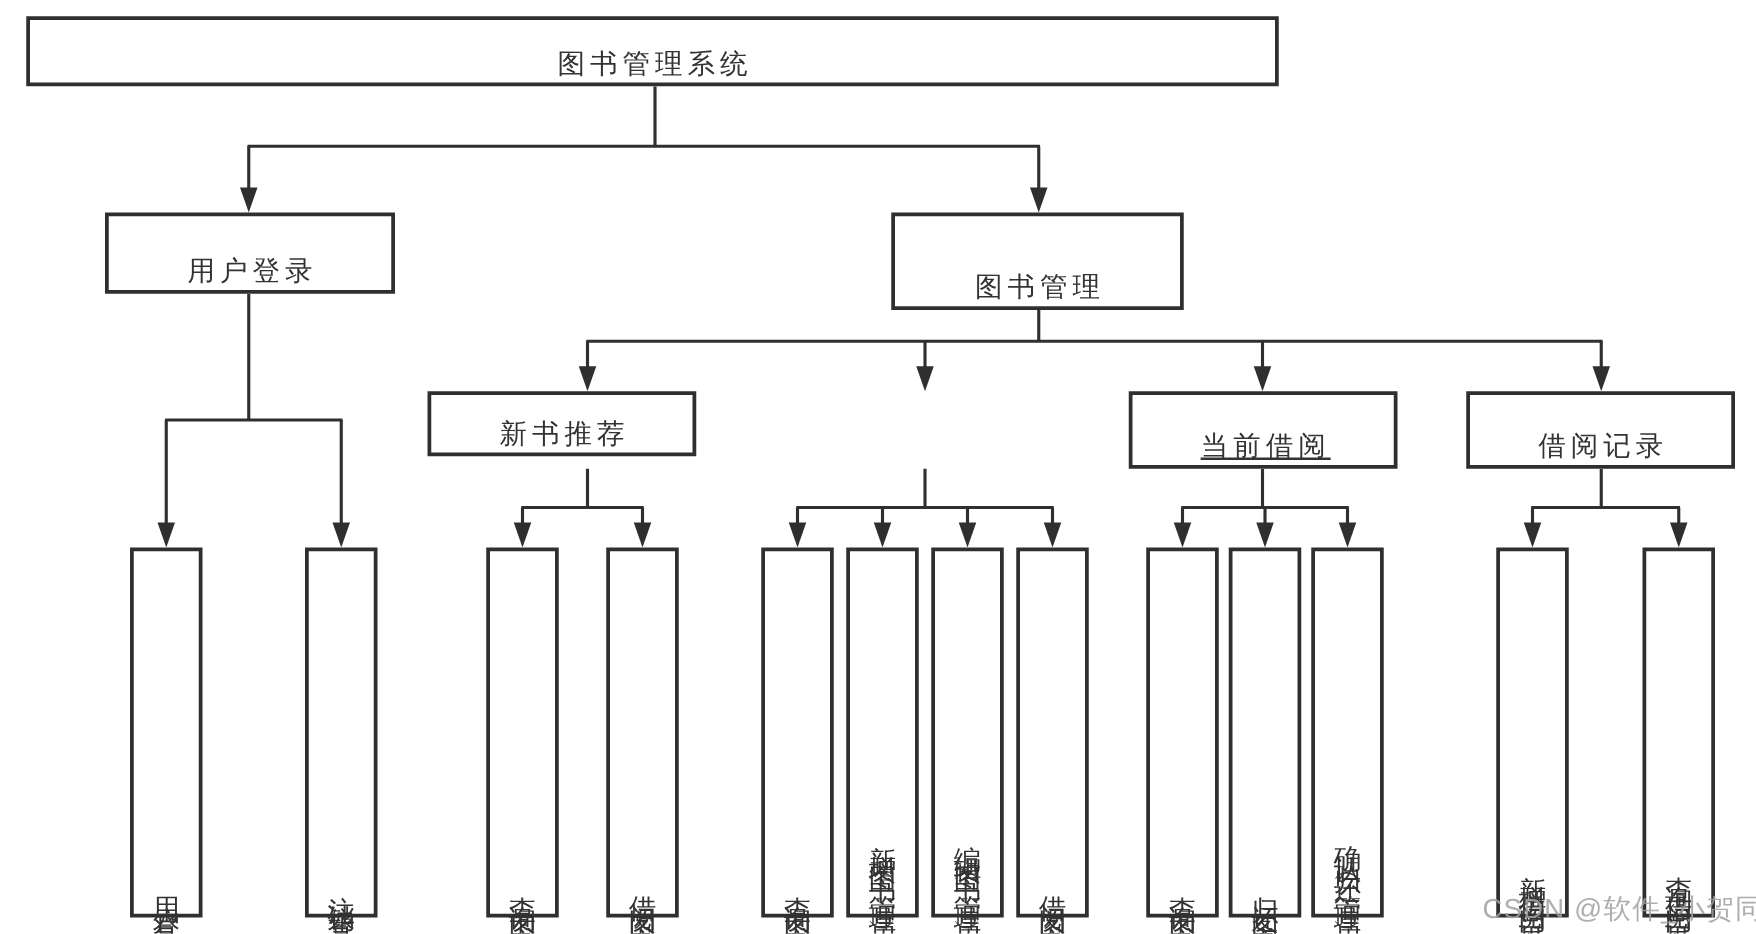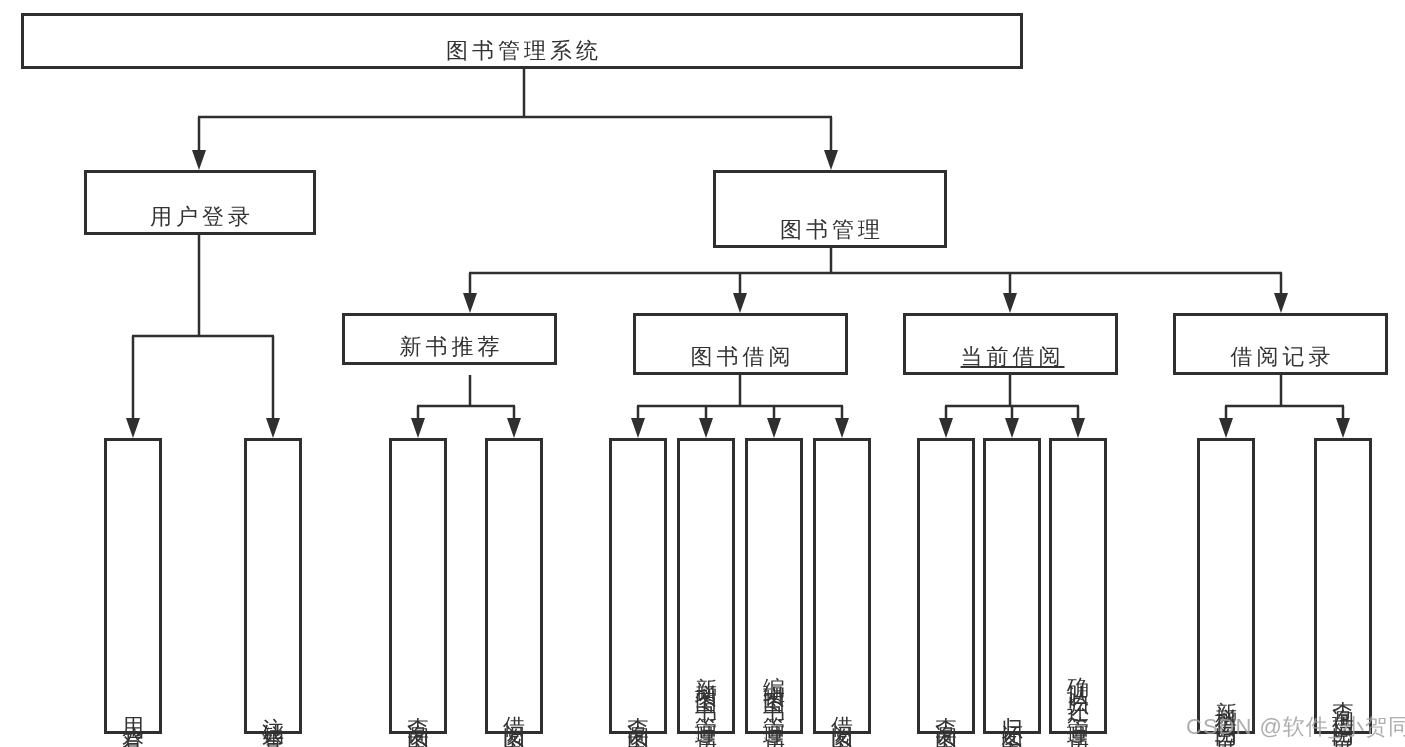--- a/index.html
+++ b/index.html
@@ -123,23 +123,20 @@
   <div class="box" style="left:84px;top:170px;width:232px;height:65px;">
     <span class="hlabel">用户登录</span>
   </div>
   <div class="box" style="left:713px;top:170px;width:234px;height:78px;">
     <span class="hlabel">图书管理</span>
   </div>
 
   <div class="box" style="left:342px;top:313px;width:215px;height:52px;">
     <span class="hlabel">新书推荐</span>
   </div>
-  <div class="box" style="left:633px;top:313px;width:215px;height:62px;">
-    <span class="hlabel">图书借阅</span>
-  </div>
   <div class="box" style="left:903px;top:313px;width:215px;height:62px;text-decoration:underline;">
     <span class="hlabel">当前借阅</span>
   </div>
   <div class="box" style="left:1173px;top:313px;width:215px;height:62px;">
     <span class="hlabel">借阅记录</span>
   </div>
 
   <div class="box vbox" style="left:104px;top:438px;width:58px;height:296px;">
     <span>用户登录</span>
   </div>

